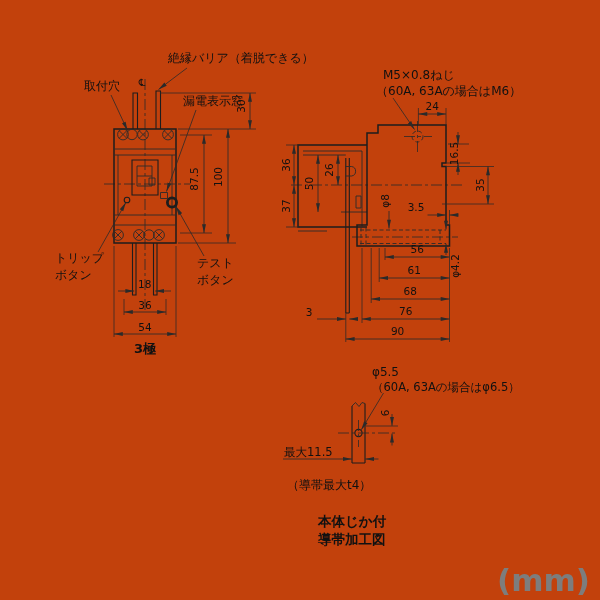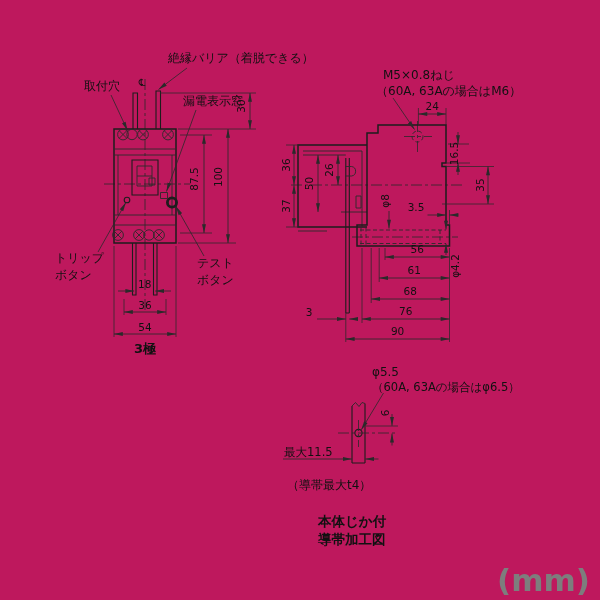--- a/index.html
+++ b/index.html
@@ -1,16 +1,16 @@
 <!DOCTYPE html>
 <html><head>
 <meta charset="utf-8">
 <style>
   html,body{margin:0;padding:0;background:#fff;}
-  .page{width:600px;height:600px;background:#be185d;position:relative;overflow:hidden;}
+  .page{width:600px;height:600px;background:#c2410c;position:relative;overflow:hidden;}
   svg{font-family:"DejaVu Sans","Liberation Sans",sans-serif;}
   .ol{fill:none;stroke:#1d1d1d;stroke-width:1.5;}
   .ml{fill:none;stroke:#1d1d1d;stroke-width:1.1;}
   .tl{fill:none;stroke:#2a2a2a;stroke-width:0.9;}
   .ext{fill:none;stroke:#2a2a2a;stroke-width:0.75;}
   .dim{fill:none;stroke:#2a2a2a;stroke-width:0.85;}
   .ldr{fill:none;stroke:#2a2a2a;stroke-width:0.8;}
   .cl{fill:none;stroke:#2a2a2a;stroke-width:0.8;stroke-dasharray:11 3 3 3;}
   .hid{fill:none;stroke:#2a2a2a;stroke-width:0.9;stroke-dasharray:4 2.5;}
   .thick{stroke-width:2.8;}

